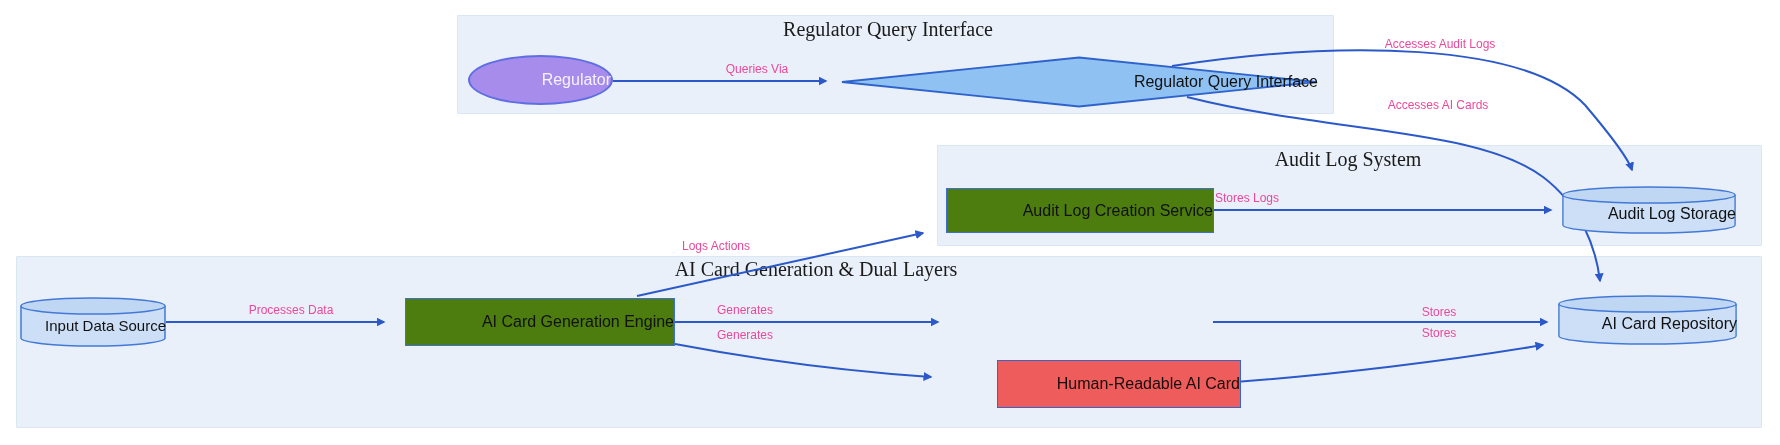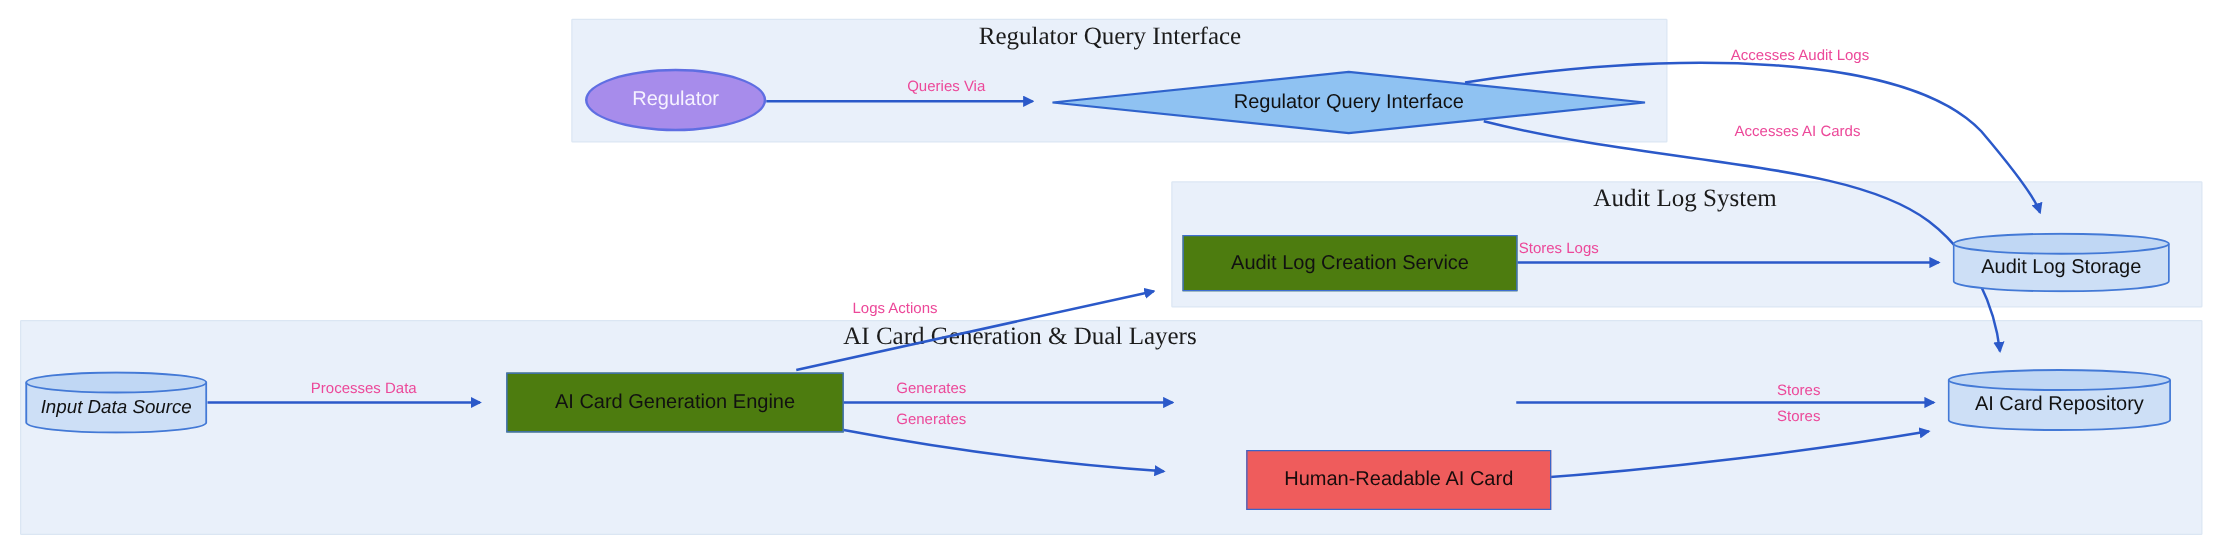--- a/index.html
+++ b/index.html
@@ -9,21 +9,21 @@
     padding-left:40px;
   }
   .panel{
     position:absolute;background:#e9f0fa;border:1px solid #dbe6f3;border-radius:1px;box-sizing:border-box;
   }
   .panel-title{
     position:absolute;font-family:"Liberation Serif","DejaVu Serif",serif;font-size:20px;color:#1b1b1b;
     text-align:center;white-space:nowrap;transform:translateX(-50%);
   }
   .node{
-    position:absolute;box-sizing:border-box;display:flex;align-items:center;justify-content:center;
+    position:absolute;box-sizing:border-box;display:flex;align-items:center;justify-content:flex-end;
     font-size:16px;color:#111;white-space:nowrap;text-align:center;
   }
   .rect-node{background:#4d7c0f;border:1.5px solid #3f6fd1;}
   .dark-node{background:#3d4654;border:1.5px solid #3f6fd1;color:#14161c;}
   .red-node{background:#ef5c5c;border:1.5px solid #3a64c8;color:#190c0c;}
   .ellipse-node{background:#a78ceb;border:2px solid #5f6ee2;border-radius:50%;color:#f6f2ff;}
   .shape-node{background:transparent;border:none;}
   .shape-node > svg{position:absolute;left:0;top:0;width:100%;height:100%;}
   .shape-node > .node-label{position:relative;z-index:2;}
   .cyl-label{padding-top:7px;}
@@ -97,21 +97,21 @@
       <ellipse cx="95" cy="9" rx="94" ry="8" fill="#c0d7f4" stroke="#4379d6" stroke-width="1.5"></ellipse>
     </svg>
     <span class="node-label cyl-label">Audit Log Storage</span>
   </div>
 
   <div class="node shape-node" style="left:20px;top:297px;width:146px;height:50px;">
     <svg viewBox="0 0 146 50" preserveAspectRatio="none">
       <path d="M1,9 L1,41 A72,8 0 0 0 145,41 L145,9" fill="#cddff6" stroke="#4379d6" stroke-width="1.5"></path>
       <ellipse cx="73" cy="9" rx="72" ry="8" fill="#c0d7f4" stroke="#4379d6" stroke-width="1.5"></ellipse>
     </svg>
-    <span class="node-label cyl-label" style="font-size:15px;font-style:italic;">Input Data Source</span>
+    <span class="node-label cyl-label" style="font-size:15px;">Input Data Source</span>
   </div>
 
   <div class="node rect-node" style="left:405px;top:298px;width:270px;height:48px;">
     <span class="node-label">AI Card Generation Engine</span>
   </div>
 
 
   <div class="node red-node" style="left:953px;top:360px;width:244px;height:48px;margin-left:44px;">
     <span class="node-label">Human-Readable AI Card</span>
   </div>

